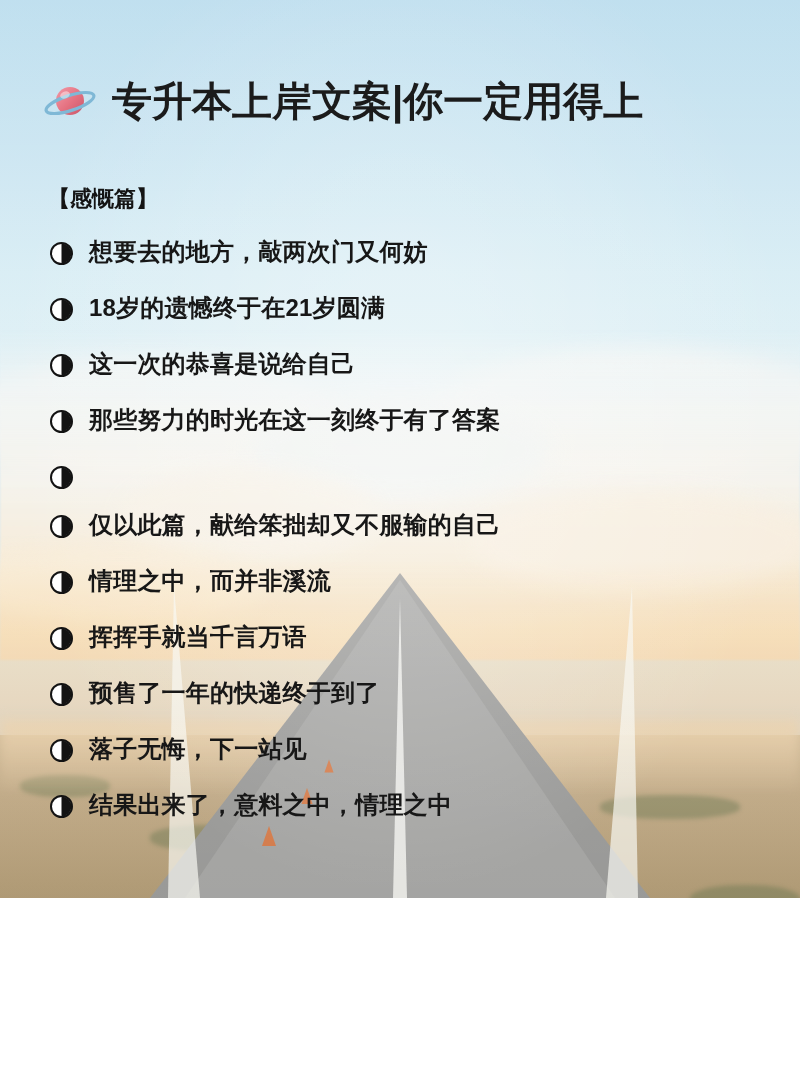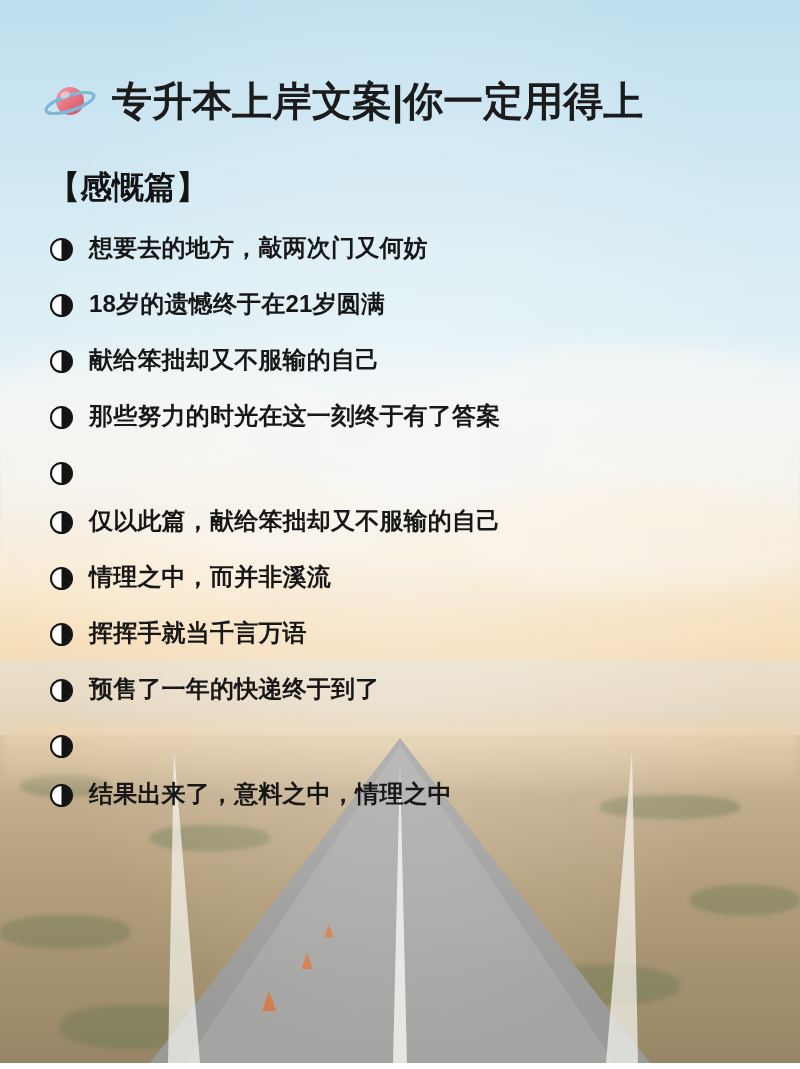--- a/index.html
+++ b/index.html
@@ -9,21 +9,21 @@
   body {
     width: 800px;
     height: 1069px;
     font-family: "Liberation Sans", sans-serif;
     overflow: hidden;
   }
 
   .poster {
     position: relative;
     width: 800px;
-    height: 1063px;
+    height: 898px;
     overflow: hidden;
     background: #cfe4ee;
   }
 
   
   .bg {
     position: absolute;
     inset: 0;
     z-index: 0;
   }
@@ -181,22 +181,22 @@
   .title-text {
     font-size: 40px;
     font-weight: 700;
     color: #1b1b1b;
     letter-spacing: 0px;
     line-height: 1.15;
     white-space: nowrap;
   }
 
   .section-label {
-    margin: 42px 0 10px 4px;
-    font-size: 32px;
+    margin: 60px 0 10px 4px;
+    font-size: 22px;
     font-weight: 700;
     color: #141414;
   }
 
   .list {
     margin: 0;
     padding: 0;
     list-style: none;
   }
   .list-item {
@@ -301,21 +301,21 @@
         <span class="item-text">18岁的遗憾终于在21岁圆满</span>
       </li>
 
       <li class="list-item">
         <span class="bullet">
           <svg viewBox="0 0 23 23" width="23" height="23" aria-hidden="true">
             <circle cx="11.5" cy="11.5" r="10.5" fill="#ffffff" stroke="#131313" stroke-width="2"></circle>
             <path d="M11.5 1.6 A9.9 9.9 0 0 1 11.5 21.4 Z" fill="#131313"></path>
           </svg>
         </span>
-        <span class="item-text">献给笨拙却又不服输的自己</span>
+        <span class="item-text">这一次的恭喜是说给自己</span>
       </li>
 
 
       <li class="list-item">
         <span class="bullet">
           <svg viewBox="0 0 23 23" width="23" height="23" aria-hidden="true">
             <circle cx="11.5" cy="11.5" r="10.5" fill="#ffffff" stroke="#131313" stroke-width="2"></circle>
             <path d="M11.5 1.6 A9.9 9.9 0 0 1 11.5 21.4 Z" fill="#131313"></path>
           </svg>
         </span>
@@ -371,20 +371,21 @@
         <span class="item-text">预售了一年的快递终于到了</span>
       </li>
 
       <li class="list-item">
         <span class="bullet">
           <svg viewBox="0 0 23 23" width="23" height="23" aria-hidden="true">
             <circle cx="11.5" cy="11.5" r="10.5" fill="#ffffff" stroke="#131313" stroke-width="2"></circle>
             <path d="M11.5 1.6 A9.9 9.9 0 0 1 11.5 21.4 Z" fill="#131313"></path>
           </svg>
         </span>
+        <span class="item-text">落子无悔，下一站见</span>
       </li>
 
       <li class="list-item">
         <span class="bullet">
           <svg viewBox="0 0 23 23" width="23" height="23" aria-hidden="true">
             <circle cx="11.5" cy="11.5" r="10.5" fill="#ffffff" stroke="#131313" stroke-width="2"></circle>
             <path d="M11.5 1.6 A9.9 9.9 0 0 1 11.5 21.4 Z" fill="#131313"></path>
           </svg>
         </span>
         <span class="item-text">结果出来了，意料之中，情理之中</span>

